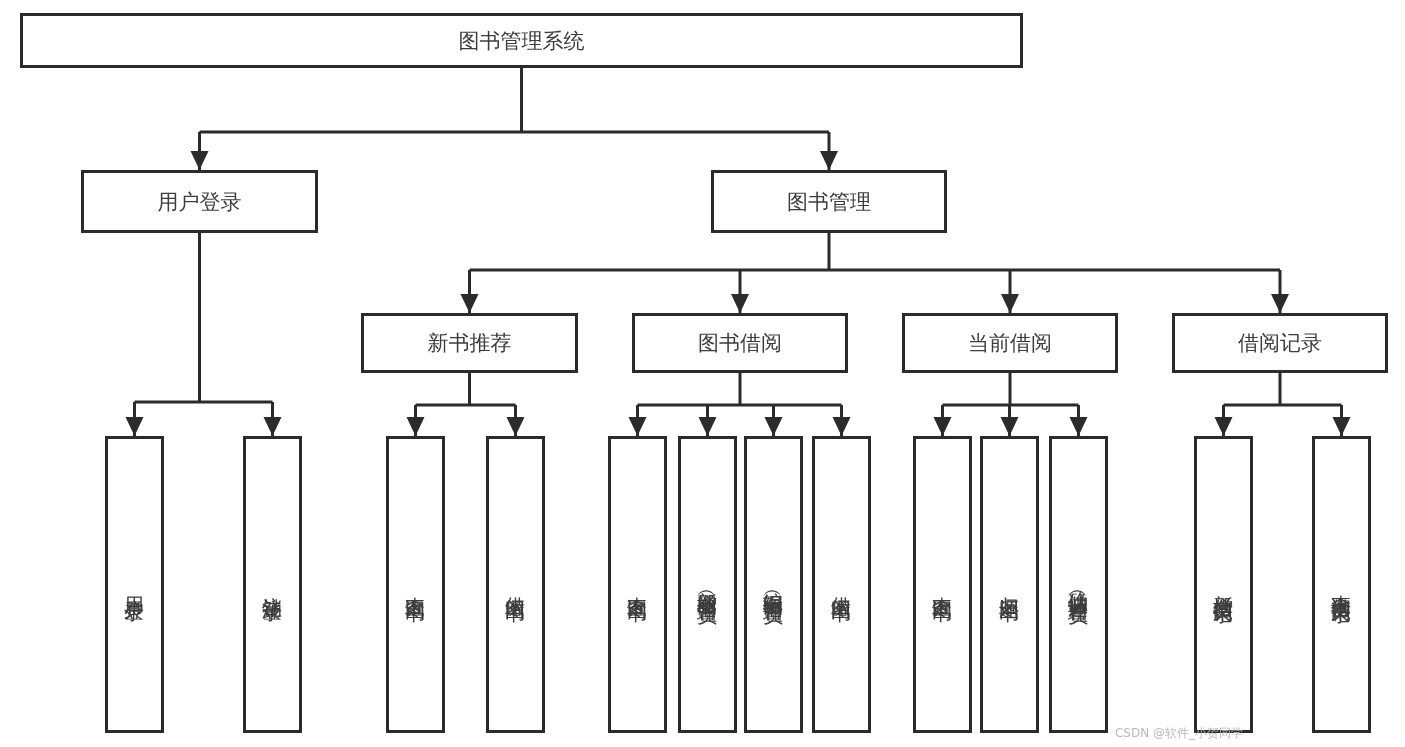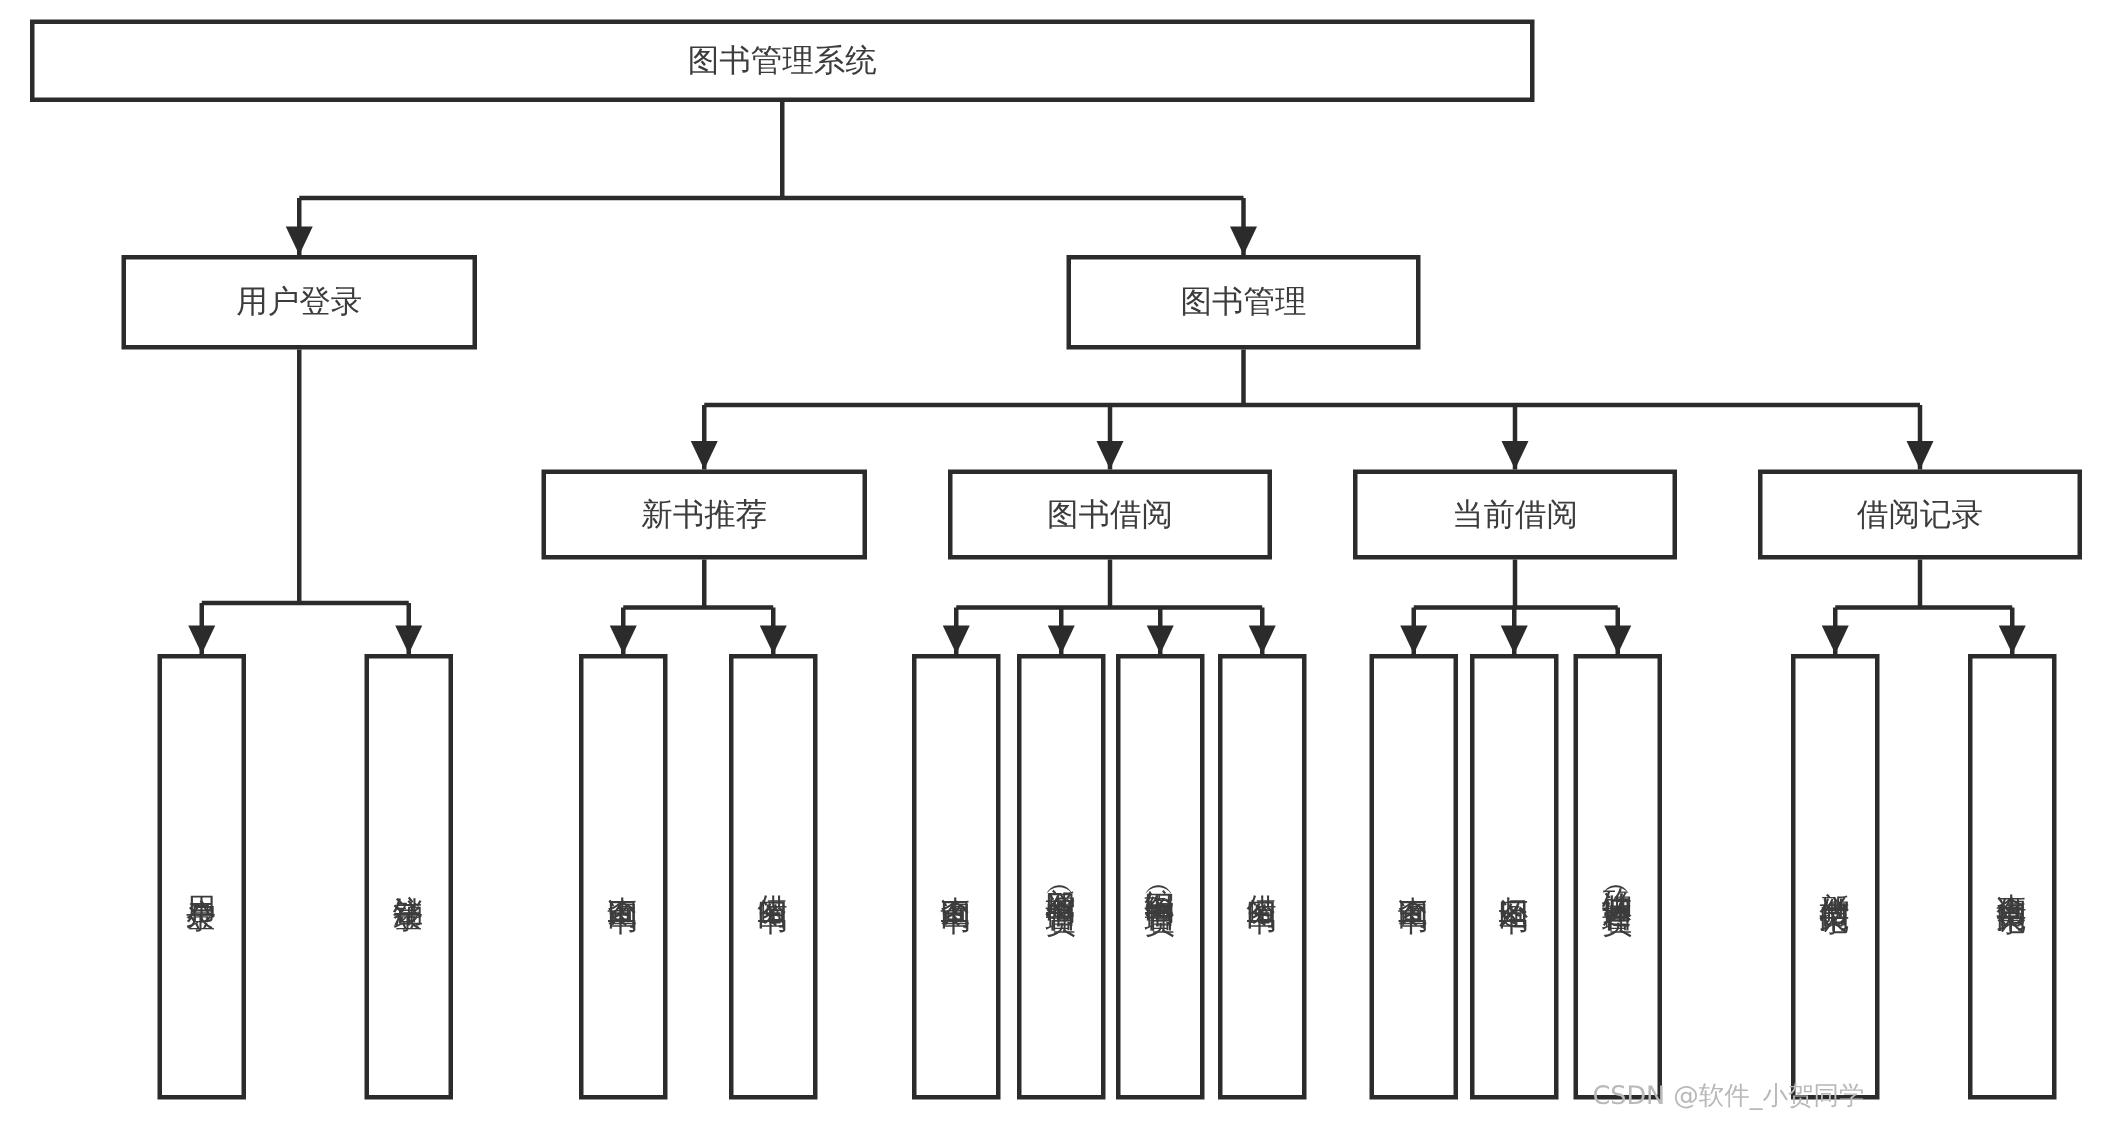--- a/index.html
+++ b/index.html
@@ -62,21 +62,21 @@
     justify-content: center;
     text-align: center;
     white-space: nowrap;
     pointer-events: none;
   }
   .watermark {
     position: absolute;
     right: 8px;
     bottom: 5px;
     font-family: "DejaVu Sans", "Liberation Sans", sans-serif;
-    font-size: 17px;
+    font-size: 12px;
     color: #b9b9b9;
     white-space: nowrap;
   }
 </style>
 </head>
 <body>
 
 <div id="diagram-root">
 
   <svg id="flow" viewBox="0 0 1405 747">

